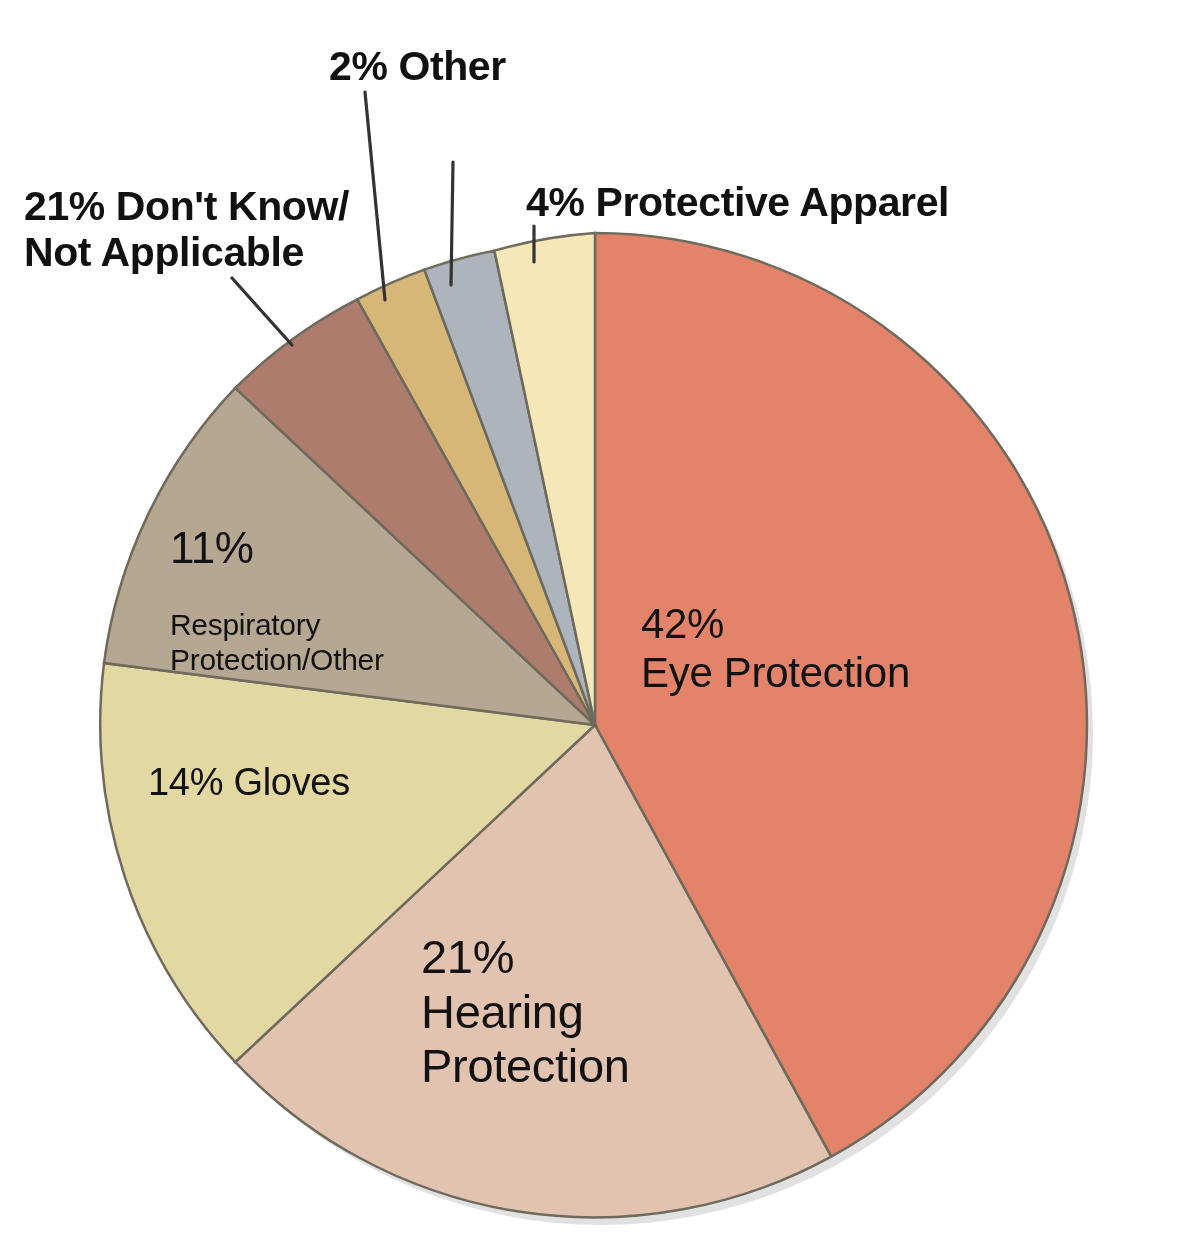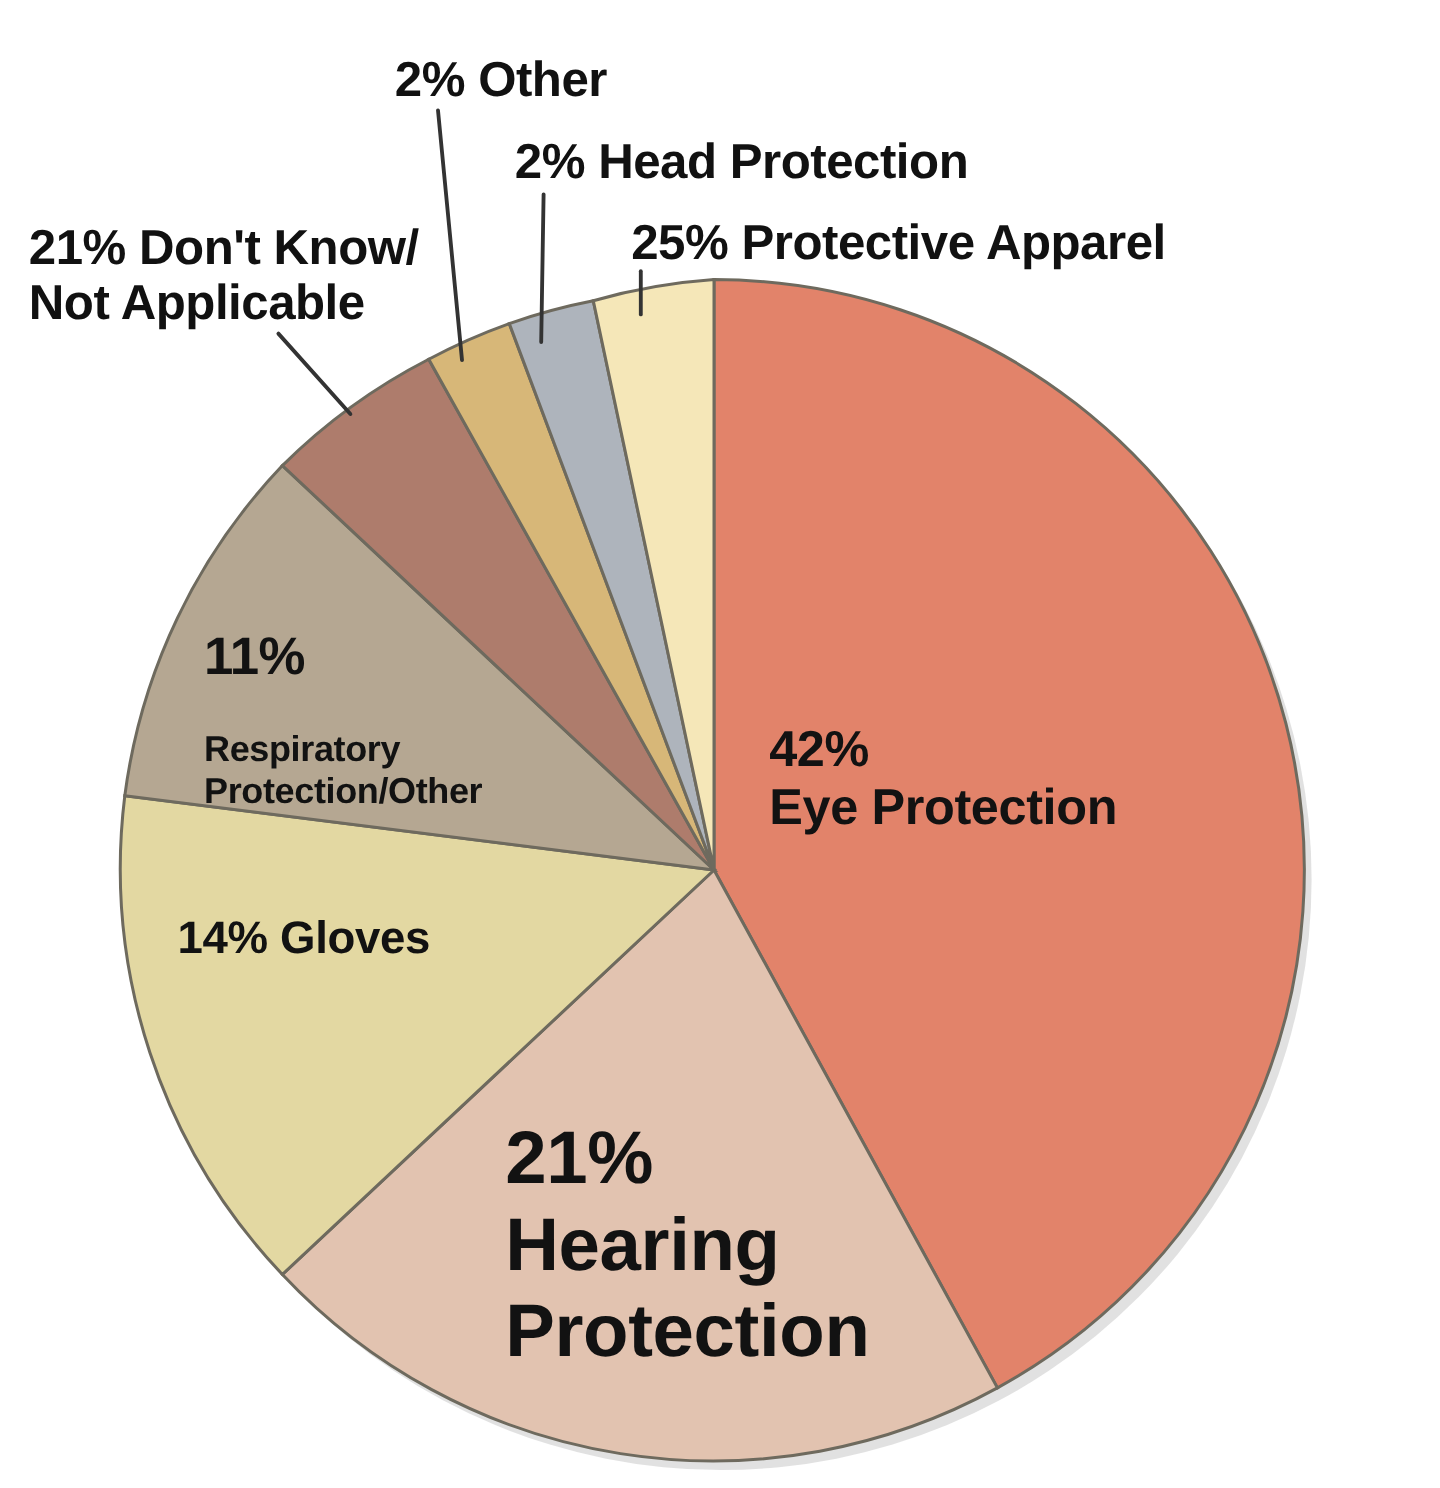--- a/index.html
+++ b/index.html
@@ -47,36 +47,36 @@
 
   #label-other        { left: 329px; top: 44px;  }
   #label-head         { left: 429px; top: 112px; }
   #label-apparel      { left: 526px; top: 180px; }
   #label-dontknow     { left: 24px;  top: 184px; }
 
   
   .inside-label {
     position: absolute;
     font-family: "Liberation Sans", sans-serif;
-    font-weight: bold;
+    font-weight: normal;
     color: #121212;
     white-space: pre-line;
     letter-spacing: -0.3px;
   }
 
   #label-eye {
     left: 641px;
     top: 600px;
     font-size: 42px;
     line-height: 1.16;
   }
   #label-hearing {
     left: 421px;
     top: 930px;
-    font-size: 62px;
+    font-size: 47px;
     line-height: 1.16;
   }
   #label-gloves {
     left: 148px;
     top: 760px;
     font-size: 38px;
     line-height: 1.16;
   }
   #label-respiratory {
     left: 170px;
@@ -127,23 +127,22 @@
     <g stroke="#333333" stroke-width="3.2" fill="none" stroke-linecap="round">
       <line x1="365" y1="92" x2="385" y2="300"></line>
       <line x1="453" y1="162" x2="451" y2="285"></line>
       <line x1="534" y1="226" x2="534" y2="262"></line>
       <line x1="232" y1="278" x2="292" y2="345"></line>
     </g>
   </svg>
 
   <div class="callout-label" id="label-other">2% Other</div>
 
-  <div class="callout-label" id="label-head">2% Head Protection</div>
 
-  <div class="callout-label" id="label-apparel">25% Protective Apparel</div>
+  <div class="callout-label" id="label-apparel">4% Protective Apparel</div>
 
   <div class="callout-label" id="label-dontknow">21% Don't Know/
 Not Applicable</div>
 
   <div class="inside-label" id="label-eye">42%
 Eye Protection</div>
 
   <div class="inside-label" id="label-hearing">21%
 Hearing
 Protection</div>

